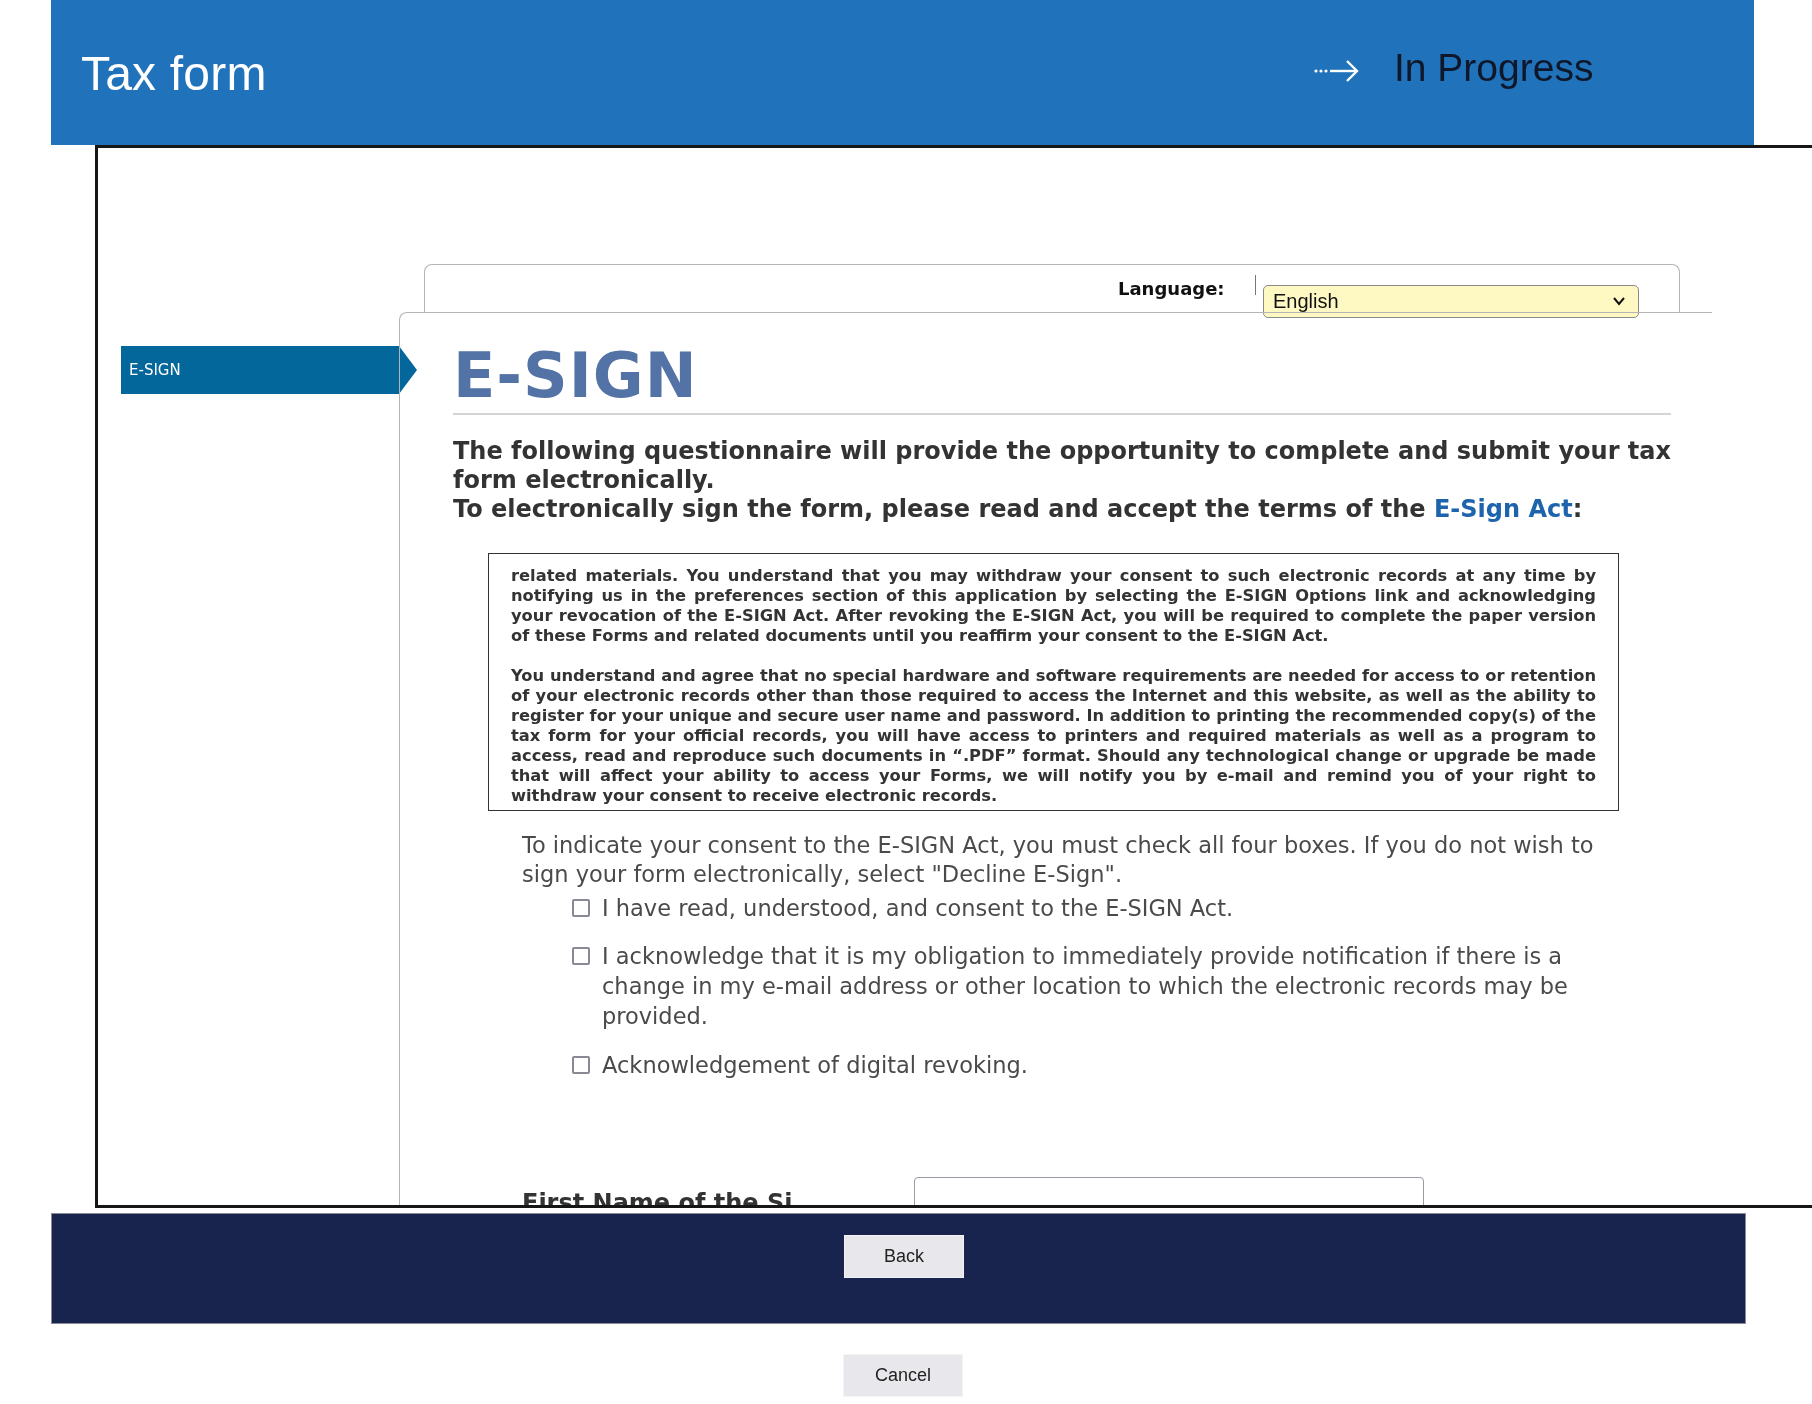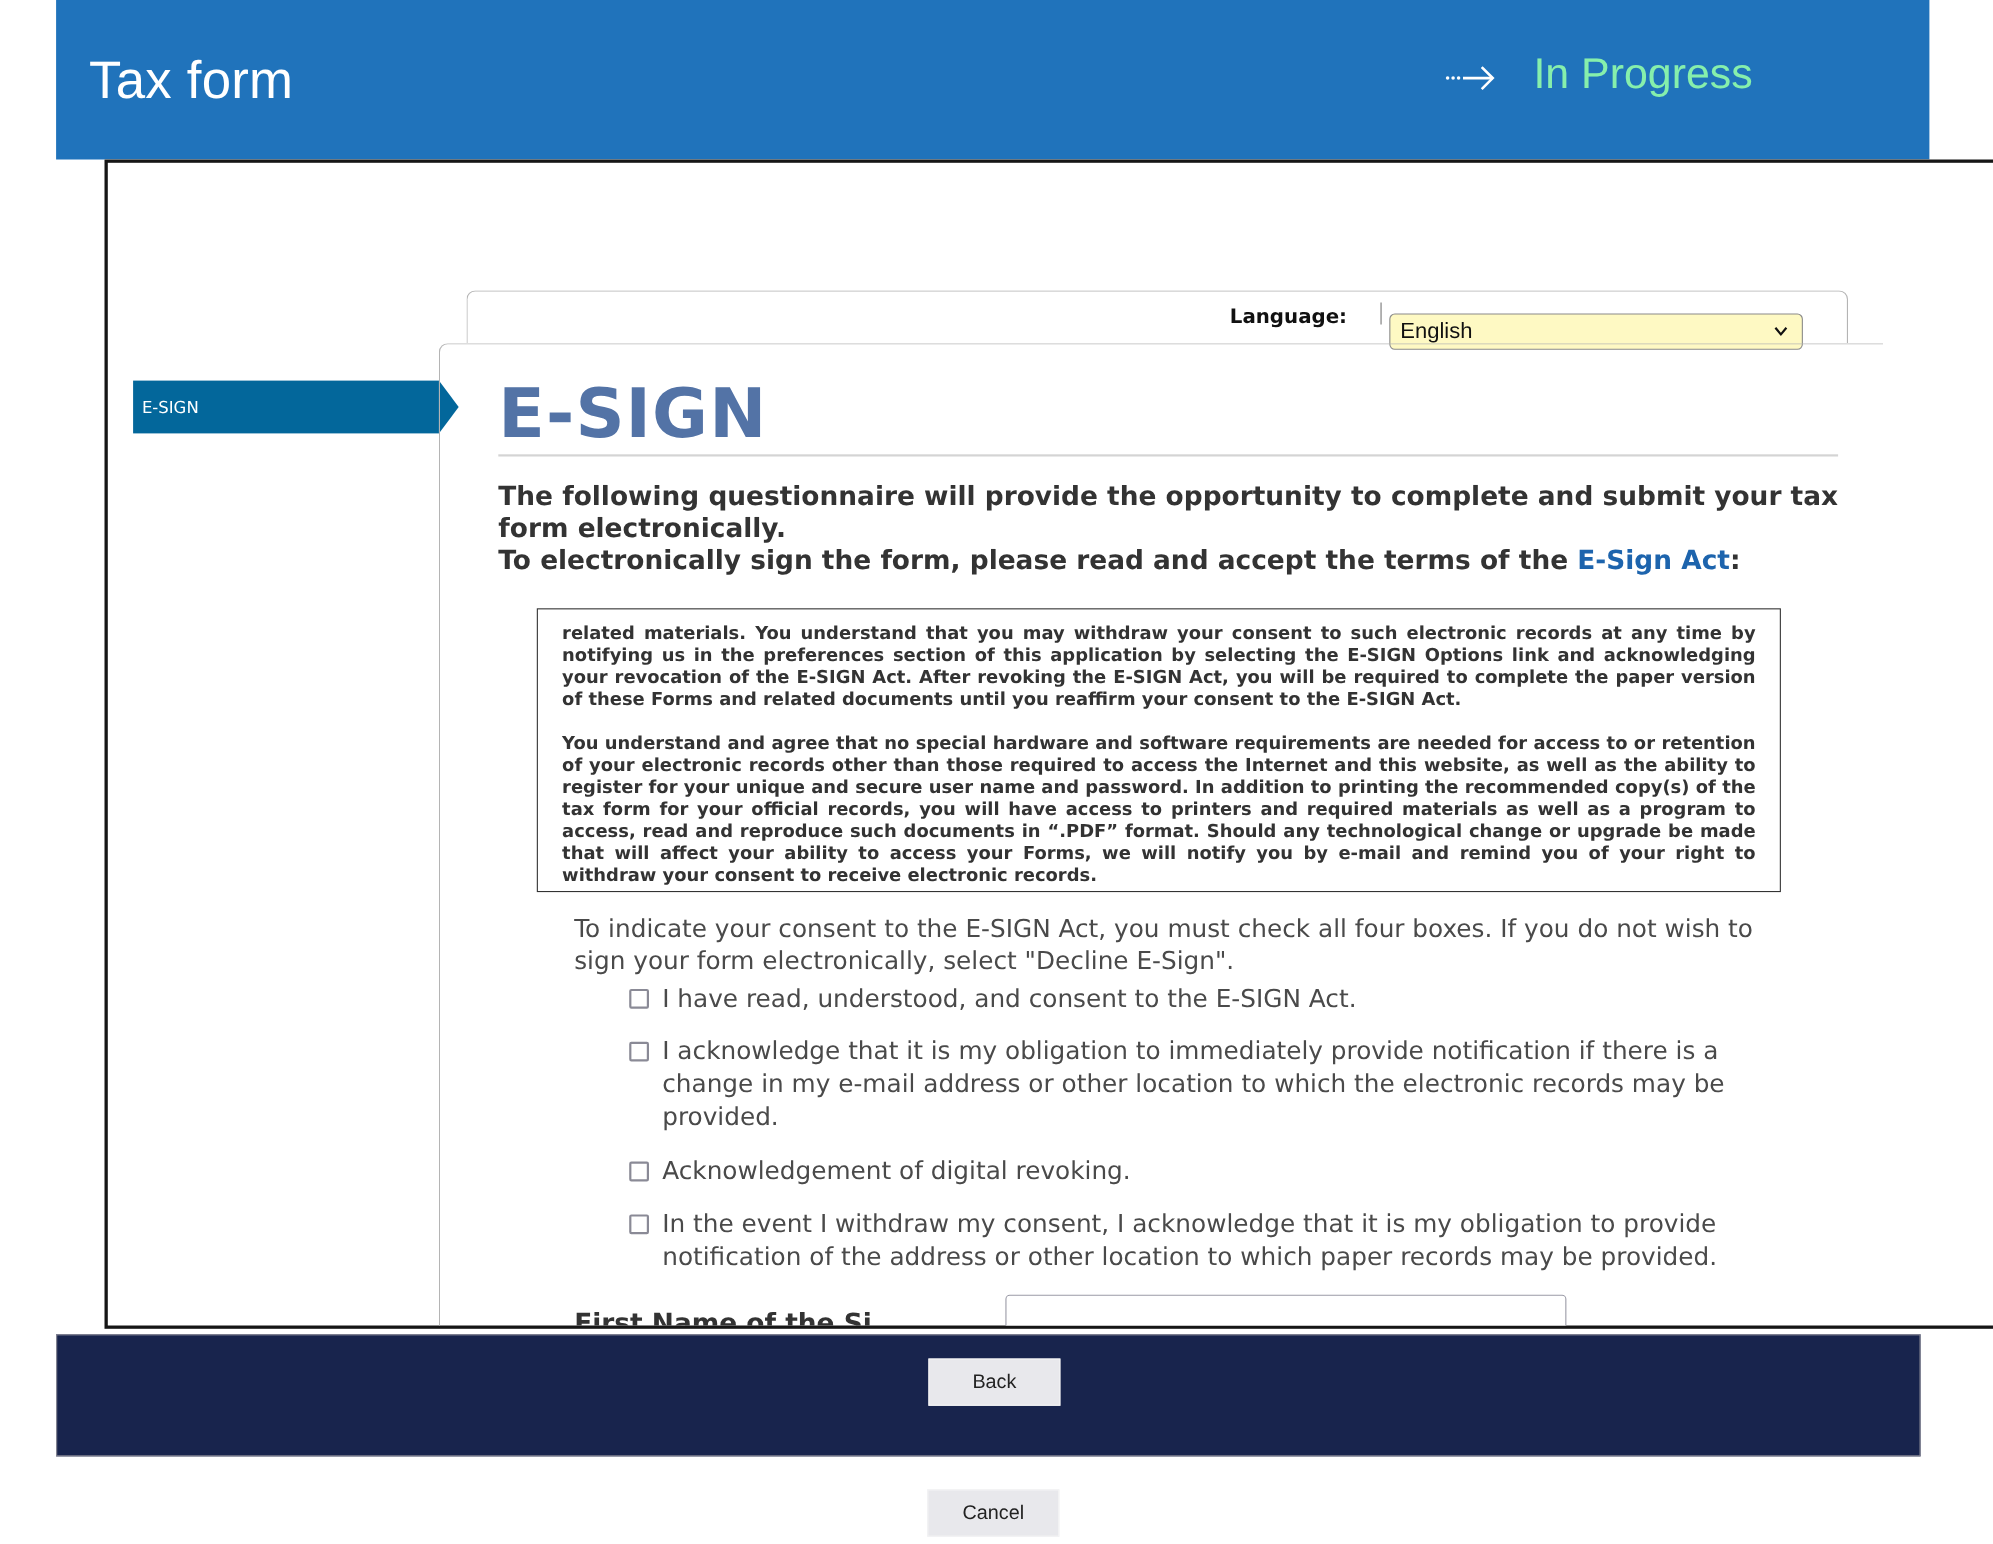--- a/index.html
+++ b/index.html
@@ -1,19 +1,19 @@
 <!DOCTYPE html>
 <html><head>
 <meta charset="utf-8">
 <style>
   html, body { margin:0; padding:0; background:#ffffff; }
   body { width:1812px; height:1404px; position:relative; overflow:hidden; font-family:"DejaVu Sans", sans-serif; }
   .header { position:absolute; left:51px; top:0; width:1703px; height:145px; background:#2073bb; }
   .header-title { position:absolute; left:30px; top:46px; color:#ffffff; font-family:"Liberation Sans", sans-serif; font-weight:300; font-size:48px; letter-spacing:0.2px; }
-  .header-status { position:absolute; left:1262px; top:46px; color:#86efac; font-family:"Liberation Sans", sans-serif; font-size:39px; }
+  .header-status { position:absolute; left:1262px; top:46px; color:#0f172a; font-family:"Liberation Sans", sans-serif; font-size:39px; }
   .arrow-icon { position:absolute; left:1262px; top:56px; width:48px; height:28px; }
   .frame { position:absolute; left:95px; top:145px; width:1740px; height:1063px; border:3px solid #161616; border-top-width:3px; background:#fff; box-sizing:border-box; overflow:hidden;padding-left:48px; }
   .lang-bar { position:absolute; left:326px; top:116px; width:1256px; height:48px; border:1px solid #b4b4b4; border-bottom:none; border-radius:8px 8px 0 0; box-sizing:border-box; }
   .lang-label { position:absolute; left:693px; top:13px; font-weight:bold; font-size:18px; color:#111; font-family:"DejaVu Sans", sans-serif; }
   .lang-sep { position:absolute; left:830px; top:10px; width:1px; height:20px; background:#777; }
   .lang-select { position:absolute; left:838px; top:20px; width:376px; height:33px; background:#fef9c3; border:1px solid #8a8a8a; border-radius:5px; box-sizing:border-box; }
   .lang-value { position:absolute; left:9px; top:4px; font-size:20px; color:#111; font-family:"Liberation Sans", sans-serif; }
   .chev-icon { position:absolute; right:12px; top:8px; width:14px; height:14px; }
   .sidebar-item { position:absolute; left:23px; top:198px; width:278px; height:48px; background:#03679b; }
   .sidebar-item-arrow { position:absolute; left:301px; top:198px; width:0; height:0; border-top:24px solid transparent; border-bottom:24px solid transparent; border-left:18px solid #03679b; }
@@ -89,24 +89,20 @@
       <span class="cb-text">I have read, understood, and consent to the E-SIGN Act.</span>
     </div>
     <div class="cb-row" style="top:628px;">
       <span class="cb"></span>
       <span class="cb-text">I acknowledge that it is my obligation to immediately provide notification if there is a change in my e-mail address or other location to which the electronic records may be provided.</span>
     </div>
     <div class="cb-row" style="top:737px;">
       <span class="cb"></span>
       <span class="cb-text">Acknowledgement of digital revoking.</span>
     </div>
-    <div class="cb-row" style="top:785px;">
-      <span class="cb"></span>
-      <span class="cb-text">In the event I withdraw my consent, I acknowledge that it is my obligation to provide notification of the address or other location to which paper records may be provided.</span>
-    </div>
 
     <div class="partial-label">First Name of the Si...</div>
     <div class="partial-input"></div>
   </div>
 </div>
 
 <div class="footer">
   <div class="btn btn-back">Back</div>
 </div>
 <div class="btn btn-cancel">Cancel</div>

